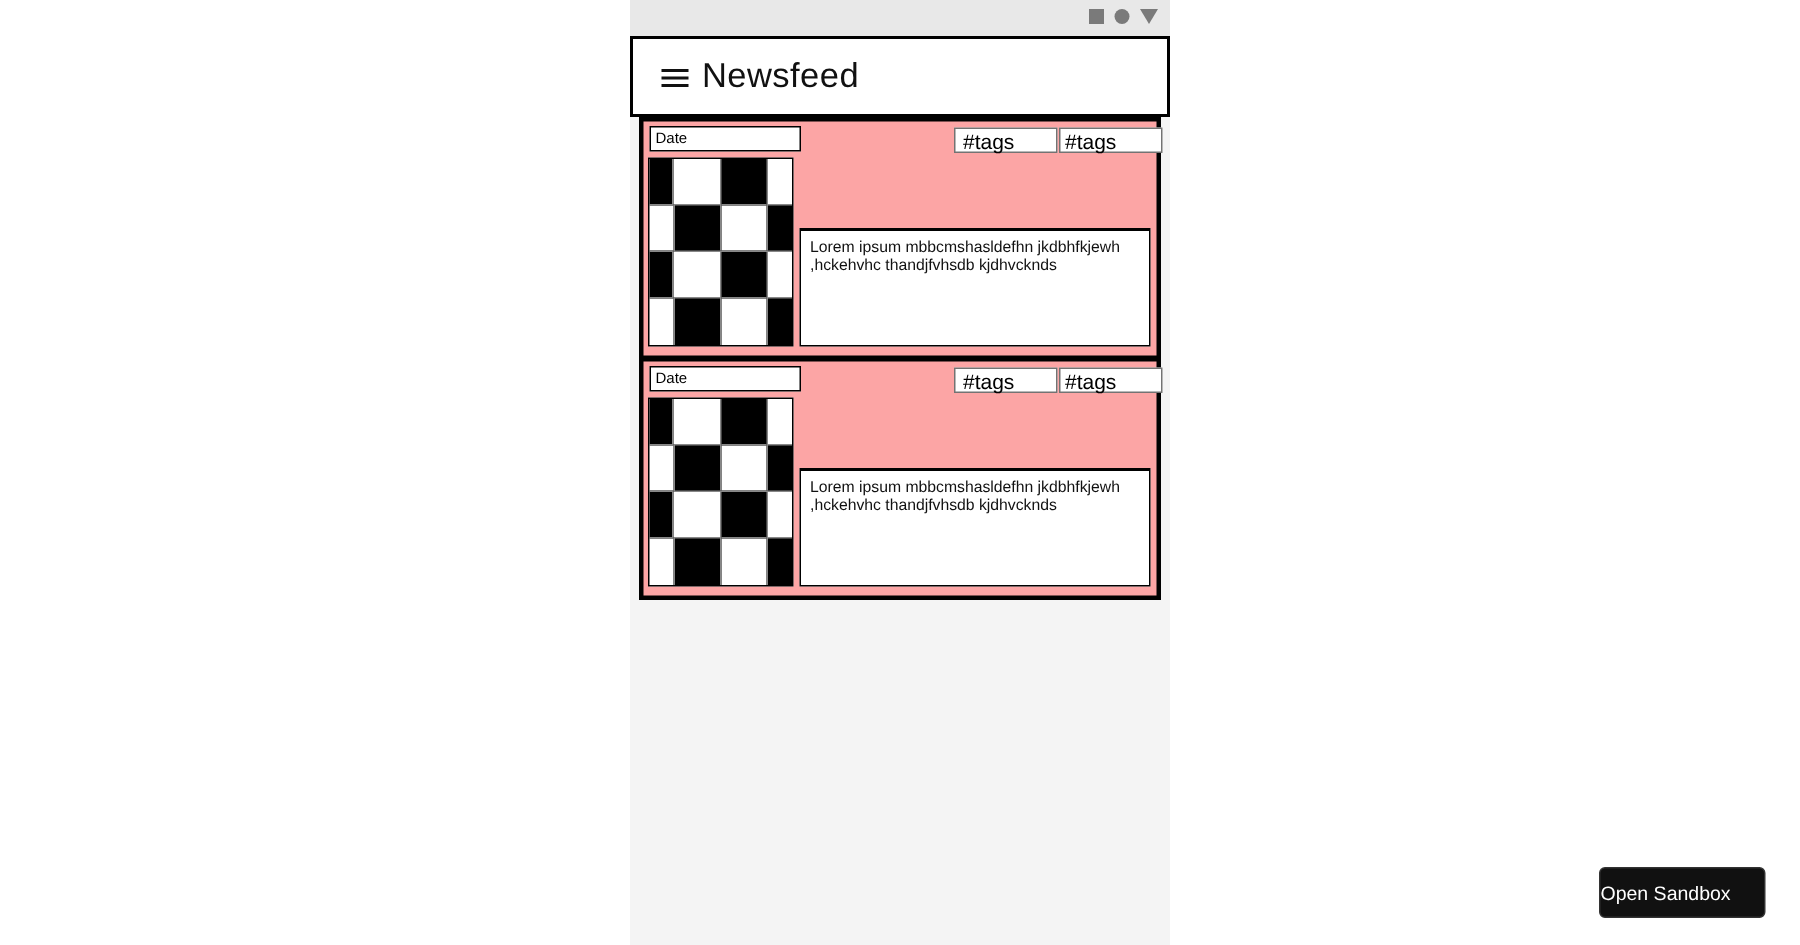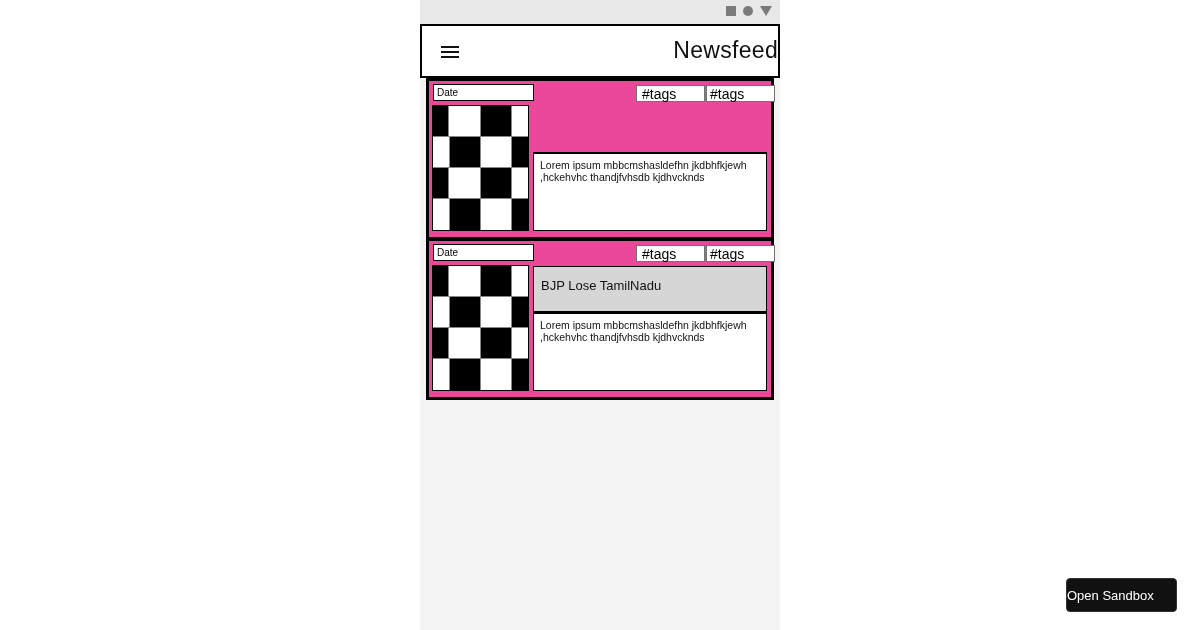--- a/index.html
+++ b/index.html
@@ -12,24 +12,24 @@
   .si-square { width: 10px; height: 10px; background: #7a7a7a; }
   .si-circle { width: 10px; height: 10px; border-radius: 50%; background: #7a7a7a; }
   .si-tri { width: 0; height: 0; border-left: 6px solid transparent; border-right: 6px solid transparent; border-top: 10px solid #7a7a7a; }
 
   .appbar { position: absolute; left: 0; top: 24px; width: 360px; height: 54px; background: #fff; border: 2px solid #000; }
   .menu-btn { position: absolute; left: 19px; top: 18px; width: 20px; height: 16px; cursor: pointer; }
   .menu-btn span { position: absolute; left: 0; width: 18px; height: 2px; background: #111; }
   .menu-btn span:nth-child(1) { top: 2px; }
   .menu-btn span:nth-child(2) { top: 7px; }
   .menu-btn span:nth-child(3) { top: 12px; }
-  .app-title { position: absolute; left: 0; right: 0; top: 11px; text-align: right; font-size: 23px; letter-spacing: 0.3px; padding-left: 46px; color: #111; }
+  .app-title { position: absolute; left: 0; right: 0; top: 11px; text-align: left; font-size: 23px; letter-spacing: 0.3px; padding-left: 46px; color: #111; }
 
   .feed { position: absolute; left: 6px; top: 78px; width: 348px; }
-  .card { position: relative; width: 348px; height: 162px; background: #ec4899; border: 3px solid #000; }
+  .card { position: relative; width: 348px; height: 162px; background: #fca5a5; border: 3px solid #000; }
   .card + .card { margin-top: -2px; }
   .date-field { position: absolute; left: 4px; top: 3px; width: 101px; height: 17px; background: #fff; border: 1px solid #000; font-size: 10px; line-height: 15px; padding-left: 3px; }
   .tag-field { position: absolute; top: 4px; width: 69px; height: 17px; background: #fff; border: 1px solid #737373; font-size: 14px; line-height: 17px; padding-left: 5px; }
   .tag-1 { left: 207px; }
   .tag-2 { left: 277px; padding-left: 3px; }
   .thumb { position: absolute; left: 3px; top: 24px; width: 97px; height: 126px; background: #fff; border: 1px solid #000; overflow: hidden; }
   .thumb .cell { position: absolute; background: #000; border: 1px solid #888; }
   .title-box { position: absolute; left: 104px; top: 25px; width: 234px; height: 47px; background: #d6d6d6; border: 1px solid #000; border-bottom: 2px solid #000; }
   .title-text { position: absolute; left: 7px; top: 11px; font-size: 13px; color: #111; }
   .body-box { position: absolute; left: 104px; top: 71px; width: 234px; height: 79px; background: #fff; border: 1px solid #000; border-top: 2px solid #000; }
@@ -86,23 +86,20 @@
       <div class="thumb">
         <div class="cell" style="left:-1px;top:-1px;width:17px;height:32px"></div>
         <div class="cell" style="left:47px;top:-1px;width:32px;height:32px"></div>
         <div class="cell" style="left:16px;top:30px;width:32px;height:32px"></div>
         <div class="cell" style="left:78px;top:30px;width:19px;height:32px"></div>
         <div class="cell" style="left:-1px;top:61px;width:17px;height:32px"></div>
         <div class="cell" style="left:47px;top:61px;width:32px;height:32px"></div>
         <div class="cell" style="left:16px;top:92px;width:32px;height:34px"></div>
         <div class="cell" style="left:78px;top:92px;width:19px;height:34px"></div>
       </div>
-      <div class="title-box">
-        <div class="title-text">BJP Lose TamilNadu</div>
-      </div>
       <div class="body-box">
         <div class="body-text">Lorem ipsum mbbcmshasldefhn jkdbhfkjewh ,hckehvhc thandjfvhsdb kjdhvcknds</div>
       </div>
     </div>
   </div>
 </div>
 
 <div class="sandbox-btn">Open Sandbox</div>
 
 </body></html>

